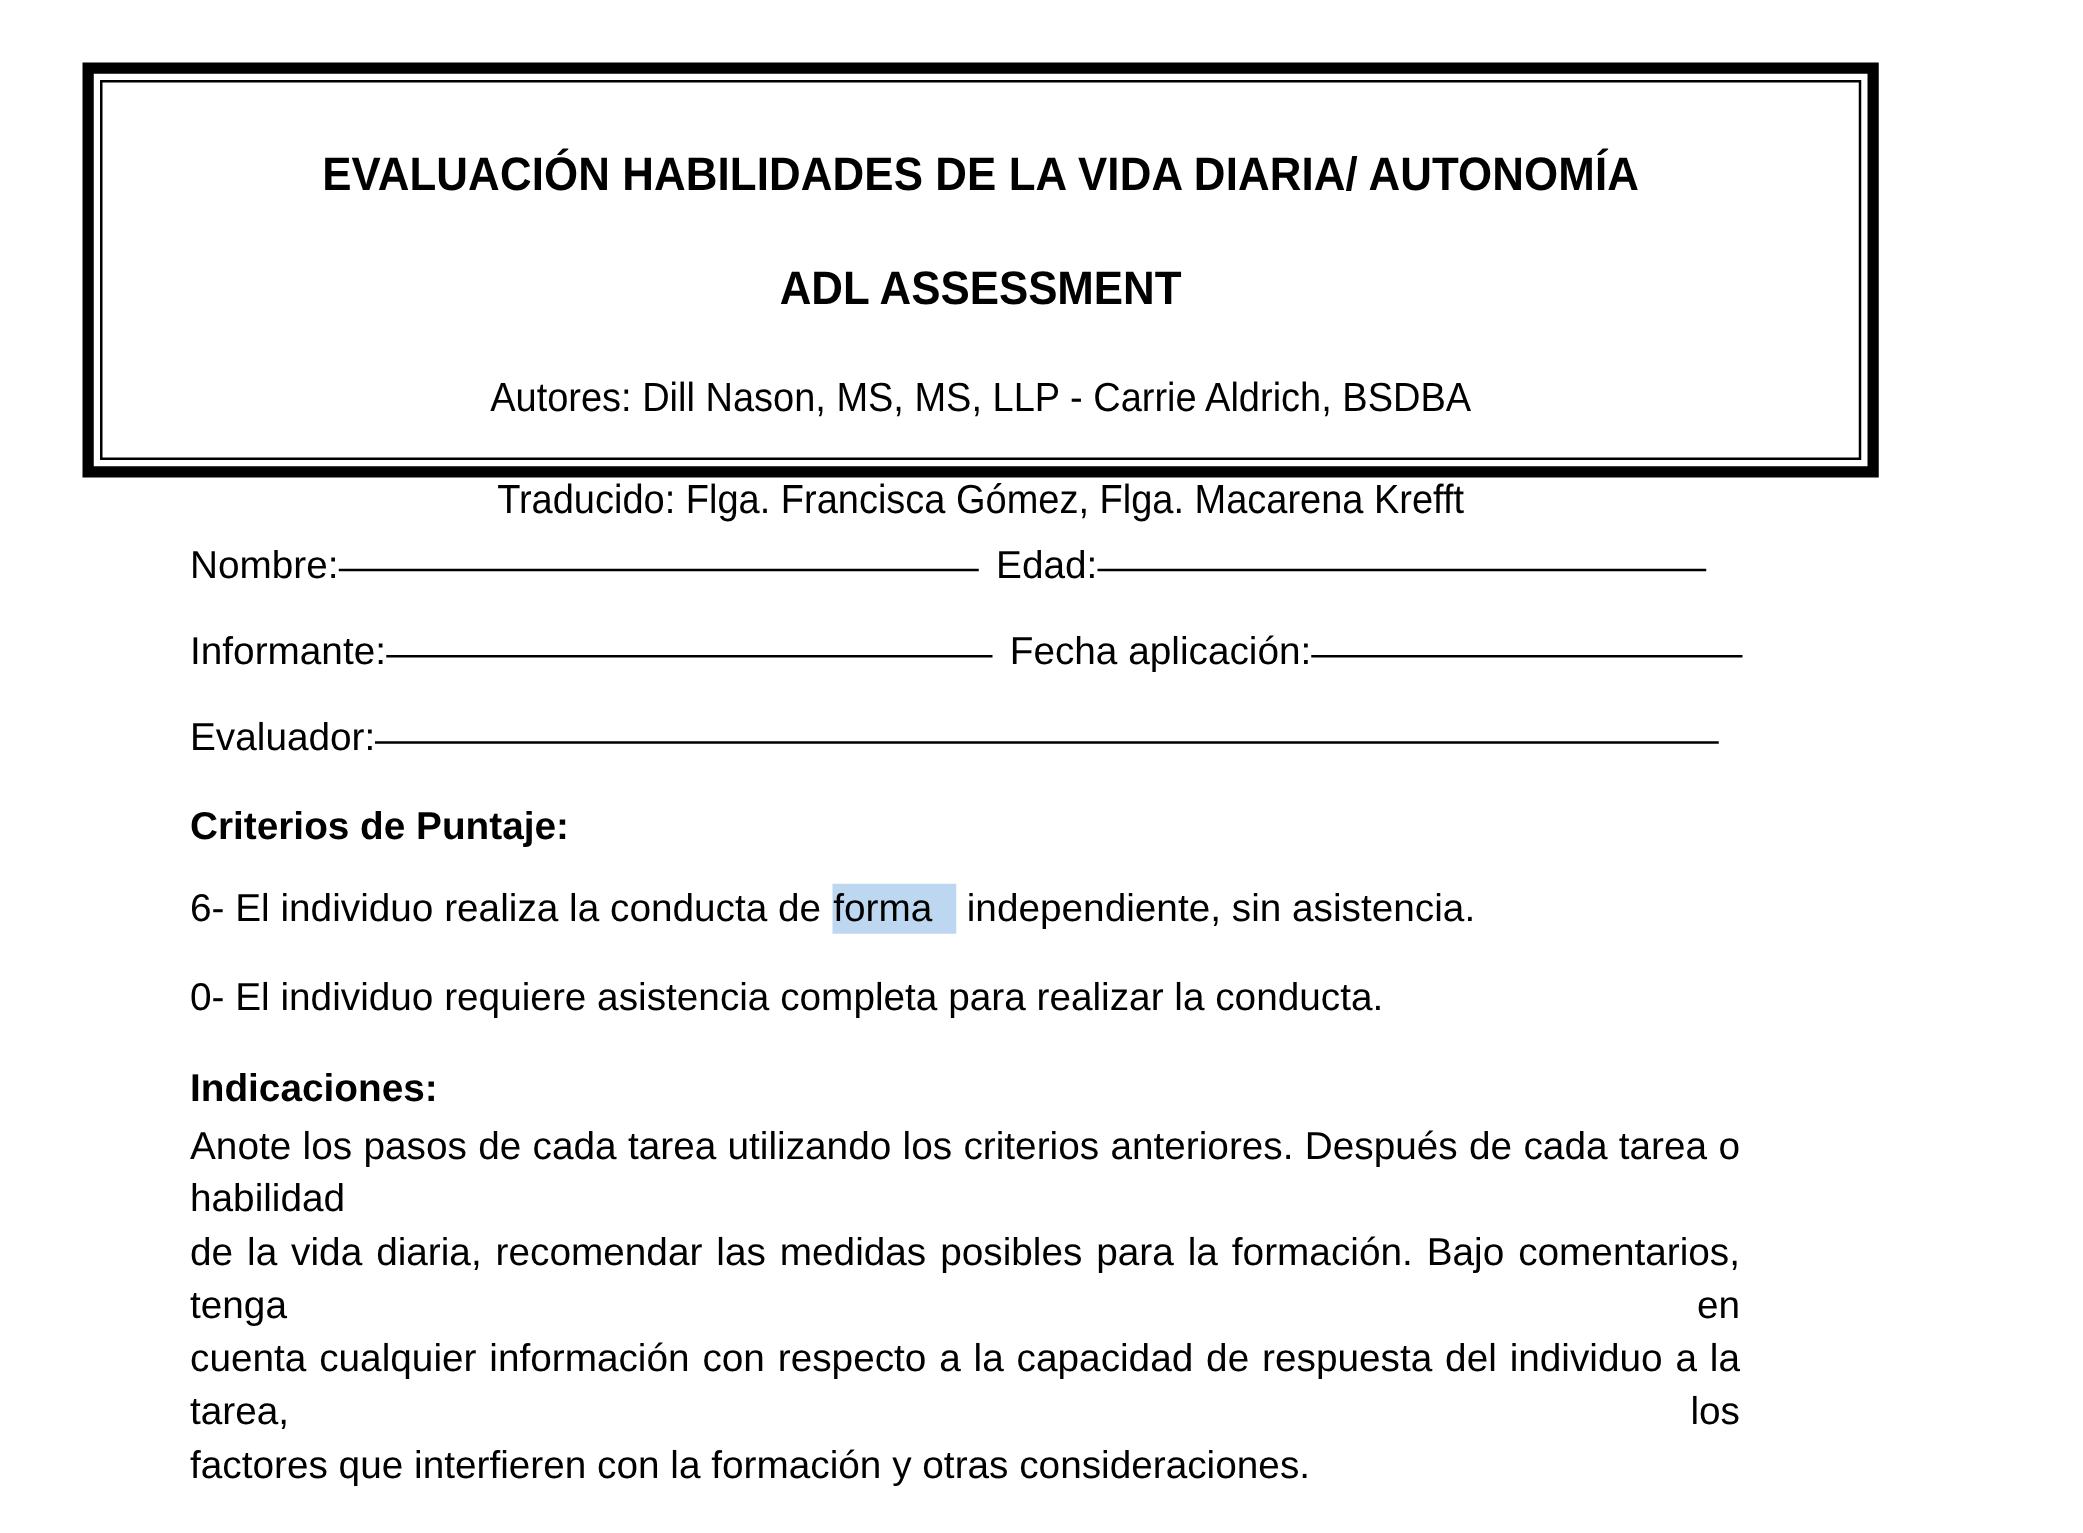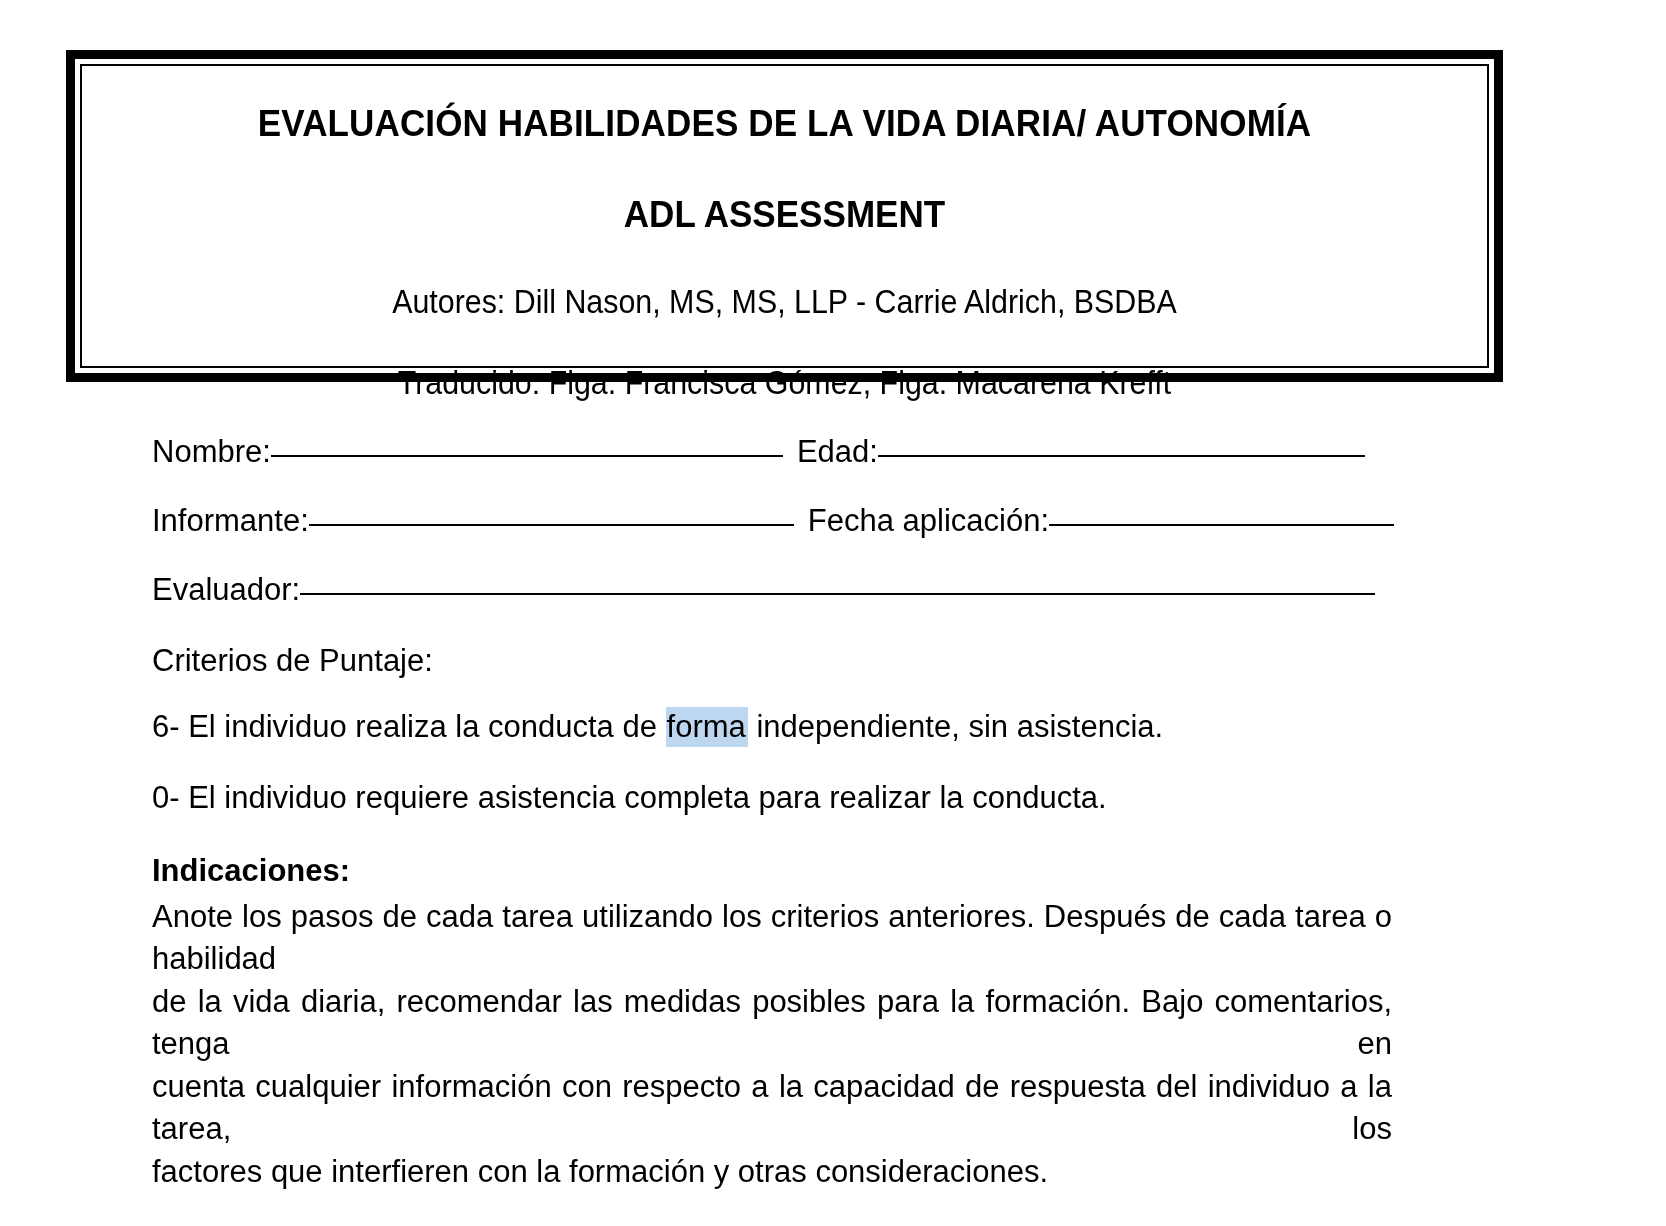--- a/index.html
+++ b/index.html
@@ -32,21 +32,21 @@
     left: 5px;
     top: 5px;
     right: 5px;
     bottom: 5px;
     border: 2px solid #000000;
     background: #ffffff;
     box-sizing: border-box;
     display: flex;
     flex-direction: column;
     align-items: center;
-    padding-top: 24px;
+    padding-top: 40px;
   }
   .hdr-line {
     width: 100%;
     text-align: center;
     white-space: nowrap;
     transform: scaleX(0.935);
     transform-origin: center center;
   }
   .hdr-title {
     font-size: 37.5px;
@@ -97,34 +97,34 @@
     top: -5px;
   }
   .rule-a { width: 512px; margin-right: 14px; }
   .rule-b { width: 487px; }
   .rule-c { width: 485px; margin-right: 14px; }
   .rule-d { width: 345px; }
   .rule-full { width: 1075px; }
 
   .section-head {
     font-size: 31px;
-    font-weight: normal;
+    font-weight: bold;
     margin-top: 14px;
     margin-bottom: 32px;
   }
 
   .criterion {
     font-size: 31px;
     line-height: 1;
     margin-bottom: 40px;
     white-space: nowrap;
   }
   .hl {
     background: #bdd7f0;
-    padding: 2px 2px 3px 1px;
+    padding: 2px 19px 3px 1px;
   }
 
   .indic-head {
     font-size: 31px;
     font-weight: bold;
     margin-top: 22px;
     margin-bottom: 7px;
   }
   .indic-body {
     font-size: 31px;

